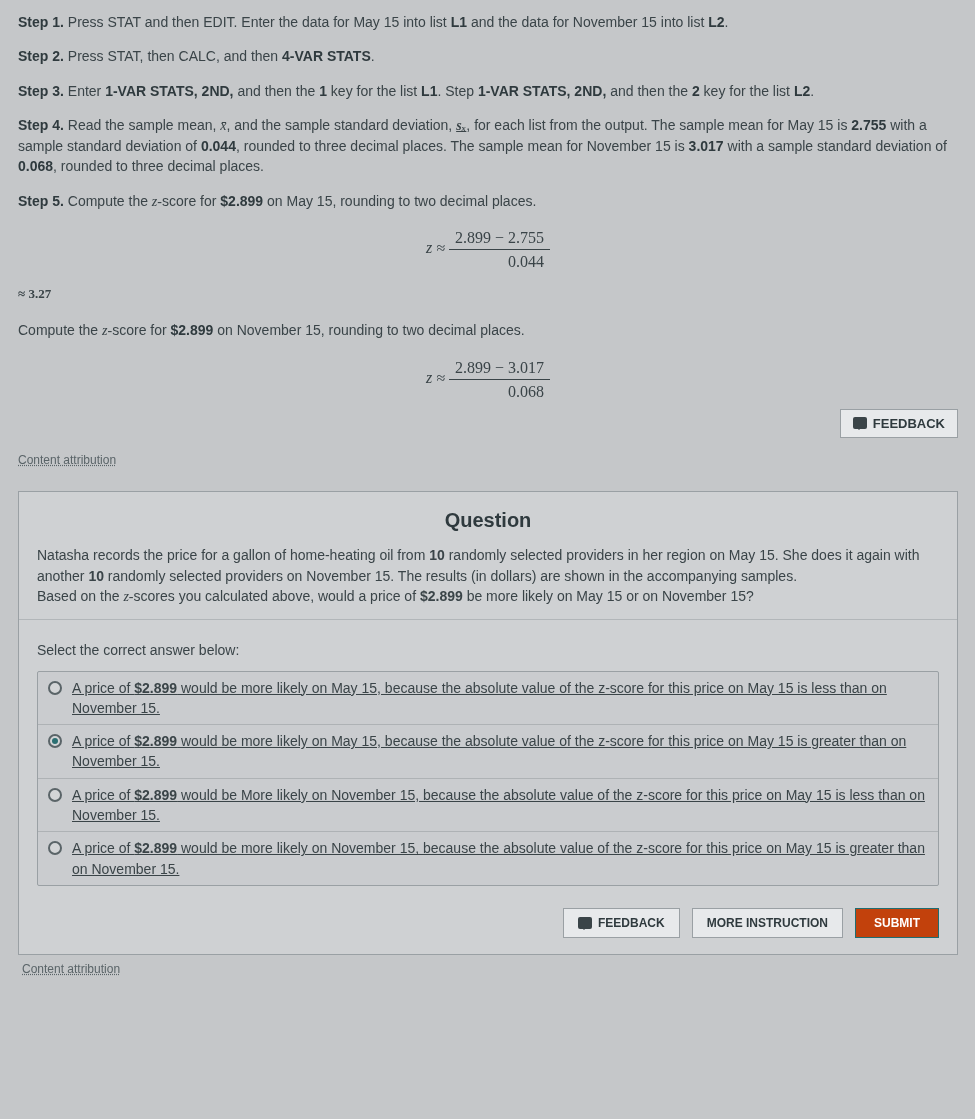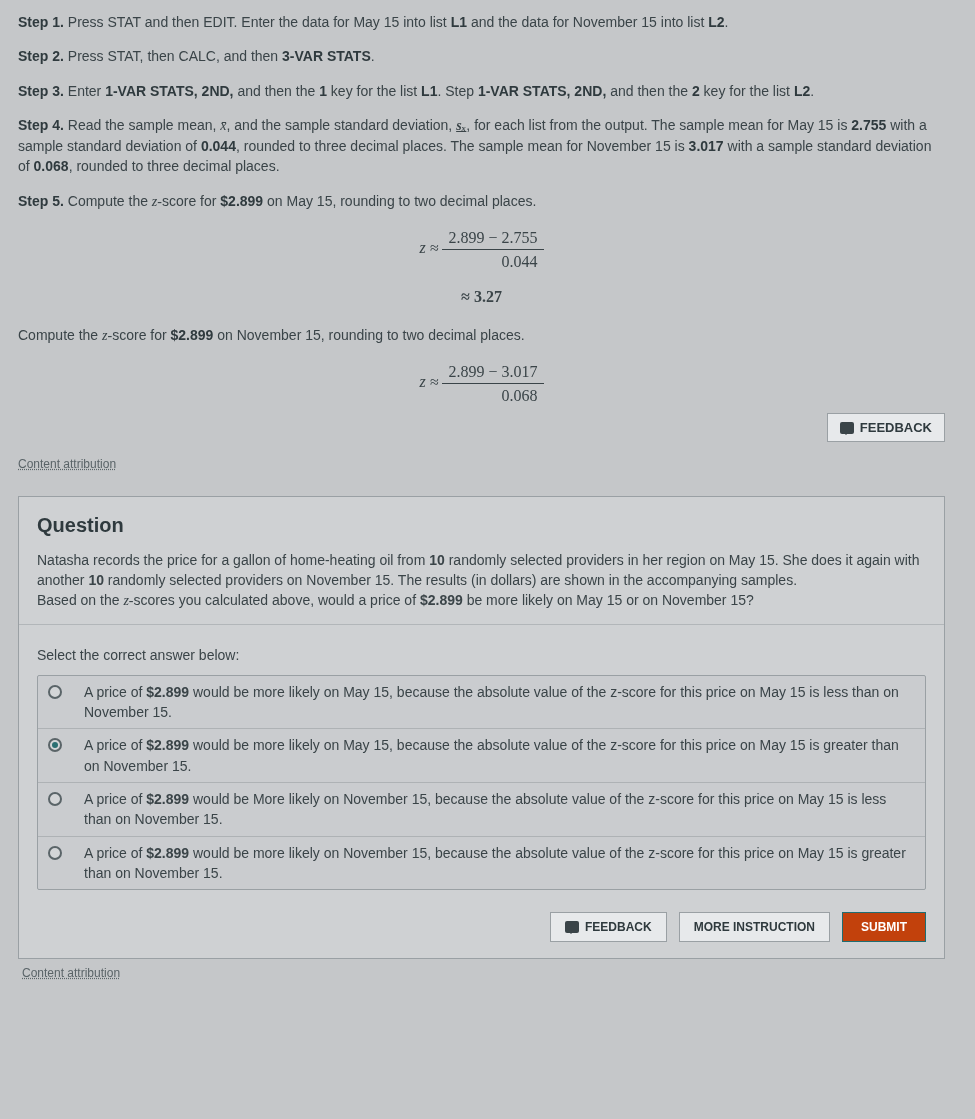--- a/index.html
+++ b/index.html
@@ -7,34 +7,34 @@
     margin: 0;
     padding: 0;
     font-family: Arial, Helvetica, sans-serif;
     background: #c5c7c9;
     width: 975px;
     color: #3a4448;
     font-size: 14px;
     line-height: 1.45;
   }
   .page {
-    padding: 4px 30px 18px 18px;
+    padding: 4px 17px 18px 18px;
   }
   .step { margin: 8px 0 14px 0; }
   .step b { color: #2f3a3e; }
   .math-block {
     text-align: center;
     margin: 10px 0 6px 0;
     font-family: "Times New Roman", serif;
     font-size: 16px;
   }
   .fraction { display: inline-block; vertical-align: middle; text-align: right; }
   .fraction .num { display:block; border-bottom: 1px solid #3a4448; padding: 0 6px; }
   .fraction .den { display:block; padding: 0 6px; }
-  .approx-line { text-align:center; font-family: "Times New Roman", serif; font-size:16px; margin: 12px 0 16px 0;}
+  .approx-line { font-family: "Times New Roman", serif; font-size:13px; margin: 12px 0 16px 0;}
   .feedback-btn {
     float: right;
     border: 1px solid #9aa0a4;
     background: #e7e9eb;
     padding: 6px 12px;
     font-weight: bold;
     font-size: 13px;
     color: #2f3a3e;
     display: inline-flex;
     align-items: center;
@@ -53,35 +53,36 @@
   }
   .question-card {
     border: 1px solid #9aa0a4;
     background: #cfd1d3;
     margin-top: 4px;
   }
   .question-head {
     padding: 14px 18px 12px 18px;
     border-bottom: 1px solid #b2b6b9;
   }
-  .question-head h2 { margin:0 0 10px 0; font-size:20px; color:#2f3a3e; }
+  .question-head h2 { margin:0 0 10px 0; font-size:20px; color:#2f3a3e;text-align:center; }
   .question-head p { margin: 0 0; }
   .answers-section { padding: 12px 18px 8px 18px; }
   .answers-prompt { margin: 8px 0 10px 0; }
   .answers-table {
     border: 1px solid #9aa0a4;
     border-radius: 2px;
     background: #cacccf;
   }
   .answer-row {
     display: flex;
     align-items: flex-start;
-    gap: 22px;
+    gap: 10px;
     padding: 6px 10px;
     border-bottom: 1px solid #aeb2b5;
+    text-decoration: underline;
   }
   .answer-row:last-child { border-bottom: none; }
   .radio {
     width: 14px; height: 14px; border: 2px solid #5a6468; border-radius: 50%;
     flex: none; margin-top: 3px; background: #d3d5d7; position: relative;
   }
   .radio.selected::after {
     content:""; position:absolute; inset:2px; border-radius:50%; background:#2b6f72;
   }
   .answer-text { flex: 1; }
@@ -123,21 +124,21 @@
 </head>
 <body>
 
 <div class="page">
 
   <div class="step">
     <b>Step 1.</b><span> Press STAT and then EDIT. Enter the data for May 15 into list </span><b>L1</b><span> and the data for November 15 into list </span><b>L2</b><span>.</span>
   </div>
 
   <div class="step">
-    <b>Step 2.</b><span> Press STAT, then CALC, and then </span><b>3-VAR STATS</b><span>.</span>
+    <b>Step 2.</b><span> Press STAT, then CALC, and then </span><b>4-VAR STATS</b><span>.</span>
   </div>
 
   <div class="step">
     <b>Step 3.</b><span> Enter </span><b>1-VAR STATS, 2ND,</b><span> and then the </span><b>1</b><span> key for the list </span><b>L1</b><span>. Step </span><b>1-VAR STATS, 2ND,</b><span> and then the </span><b>2</b><span> key for the list </span><b>L2</b><span>.</span>
   </div>
 
   <div class="step">
     <b>Step 4.</b><span> Read the sample mean, </span><span class="zvar">x̄</span><span>, and the sample standard deviation, </span><span class="zvar mbold">sₓ</span><span>, for each list from the output. The sample mean for May 15 is </span><b>2.755</b><span> with a sample standard deviation of </span><b>0.044</b><span>, rounded to three decimal places. The sample mean for November 15 is </span><b>3.017</b><span> with a sample standard deviation of </span><b>0.068</b><span>, rounded to three decimal places.</span>
   </div>
 

